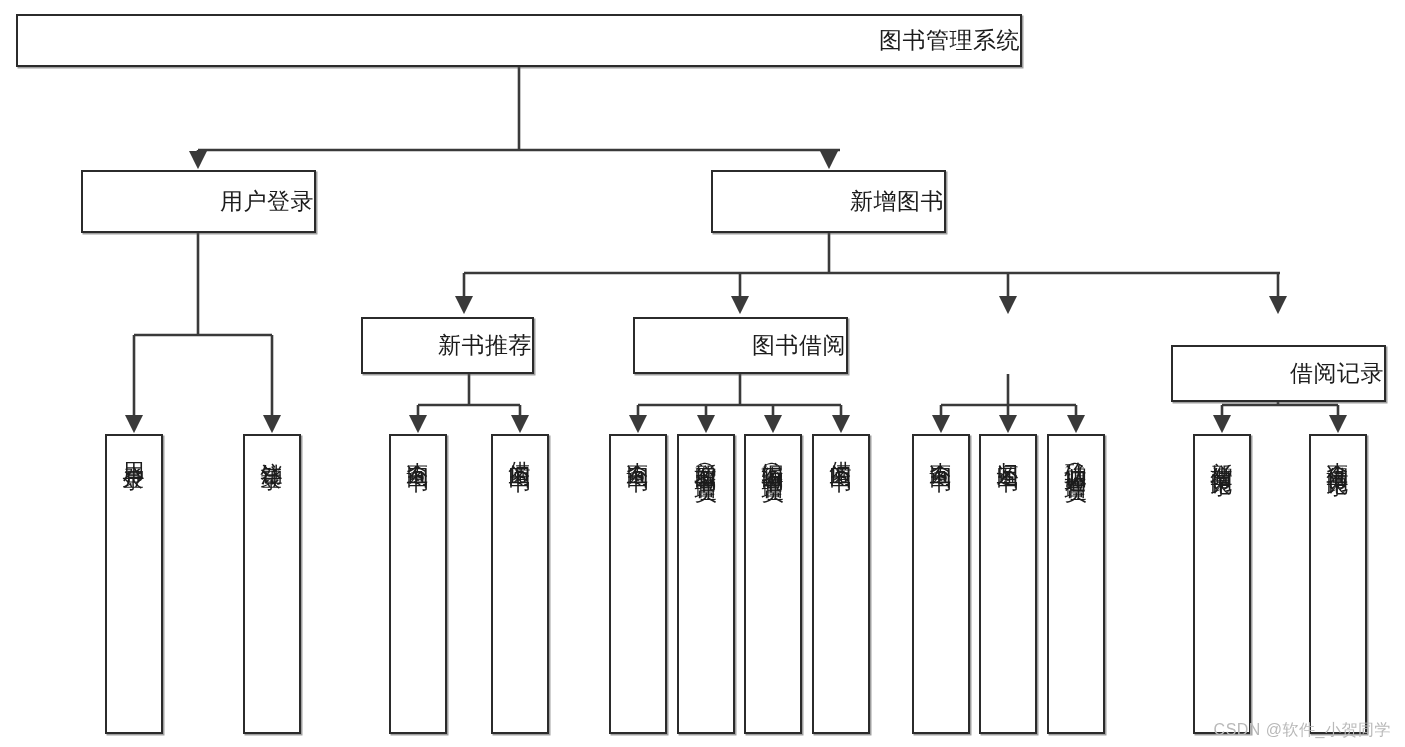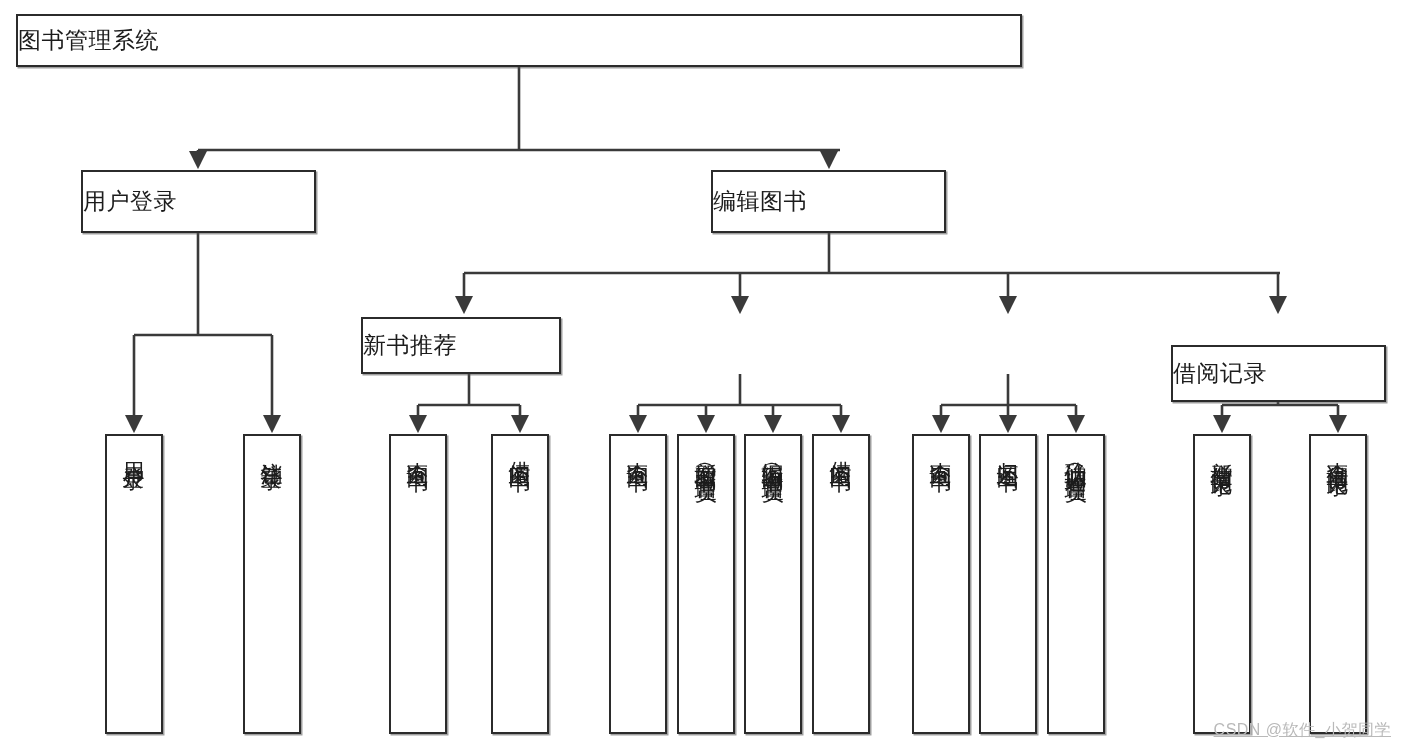--- a/index.html
+++ b/index.html
@@ -24,21 +24,21 @@
     width: 1405px;
     height: 747px;
   }
   .node-box {
     position: absolute;
     box-sizing: border-box;
     background: #ffffff;
     border: 2px solid #2b2b2b;
     display: flex;
     align-items: center;
-    justify-content: flex-start;
+    justify-content: flex-end;
     box-shadow: 1.5px 1.5px 0 rgba(80,80,80,0.55);
   }
   .node-label {
     color: #1c1c1c;
     font-size: 23px;
     line-height: 1.18;
     letter-spacing: 0.5px;
     white-space: nowrap;
     text-align: center;
     -webkit-font-smoothing: antialiased;
@@ -58,21 +58,20 @@
   }
   .watermark {
     position: absolute;
     right: 14px;
     bottom: 6px;
     font-size: 16px;
     color: #b9b9b9;
     letter-spacing: 0.5px;
     white-space: nowrap;
     pointer-events: none;
-    text-decoration: underline;
   }
 </style>
 </head>
 <body>
 
 <div id="stage">
 
   <svg id="diagram-svg" viewBox="0 0 1405 747" xmlns="http://www.w3.org/2000/svg">
     <defs>
       <marker id="arrow" viewBox="0 0 12 12" refX="6" refY="6" markerWidth="7" markerHeight="7" orient="auto-start-reverse">
@@ -124,25 +123,28 @@
   </svg>
 
   <div class="node-box" style="left:16px; top:14px; width:1006px; height:53px;">
     <span class="node-label">图书管理系统</span>
   </div>
 
   <div class="node-box" style="left:81px; top:170px; width:235px; height:63px;">
     <span class="node-label">用户登录</span>
   </div>
   <div class="node-box" style="left:711px; top:170px; width:235px; height:63px;">
-    <span class="node-label">编辑图书</span>
+    <span class="node-label">新增图书</span>
   </div>
 
-  <div class="node-box" style="left:361px; top:317px; width:200px; height:57px;">
+  <div class="node-box" style="left:361px; top:317px; width:173px; height:57px;">
     <span class="node-label">新书推荐</span>
+  </div>
+  <div class="node-box" style="left:633px; top:317px; width:215px; height:57px;">
+    <span class="node-label">图书借阅</span>
   </div>
   <div class="node-box" style="left:1171px; top:317px; width:215px; height:57px;margin-top:28px;">
     <span class="node-label">借阅记录</span>
   </div>
 
   <div class="node-box leaf" style="left:105px; top:434px; width:58px; height:300px;">
     <span class="node-label">用户登录</span>
   </div>
   <div class="node-box leaf" style="left:243px; top:434px; width:58px; height:300px;">
     <span class="node-label">注销登录</span>

